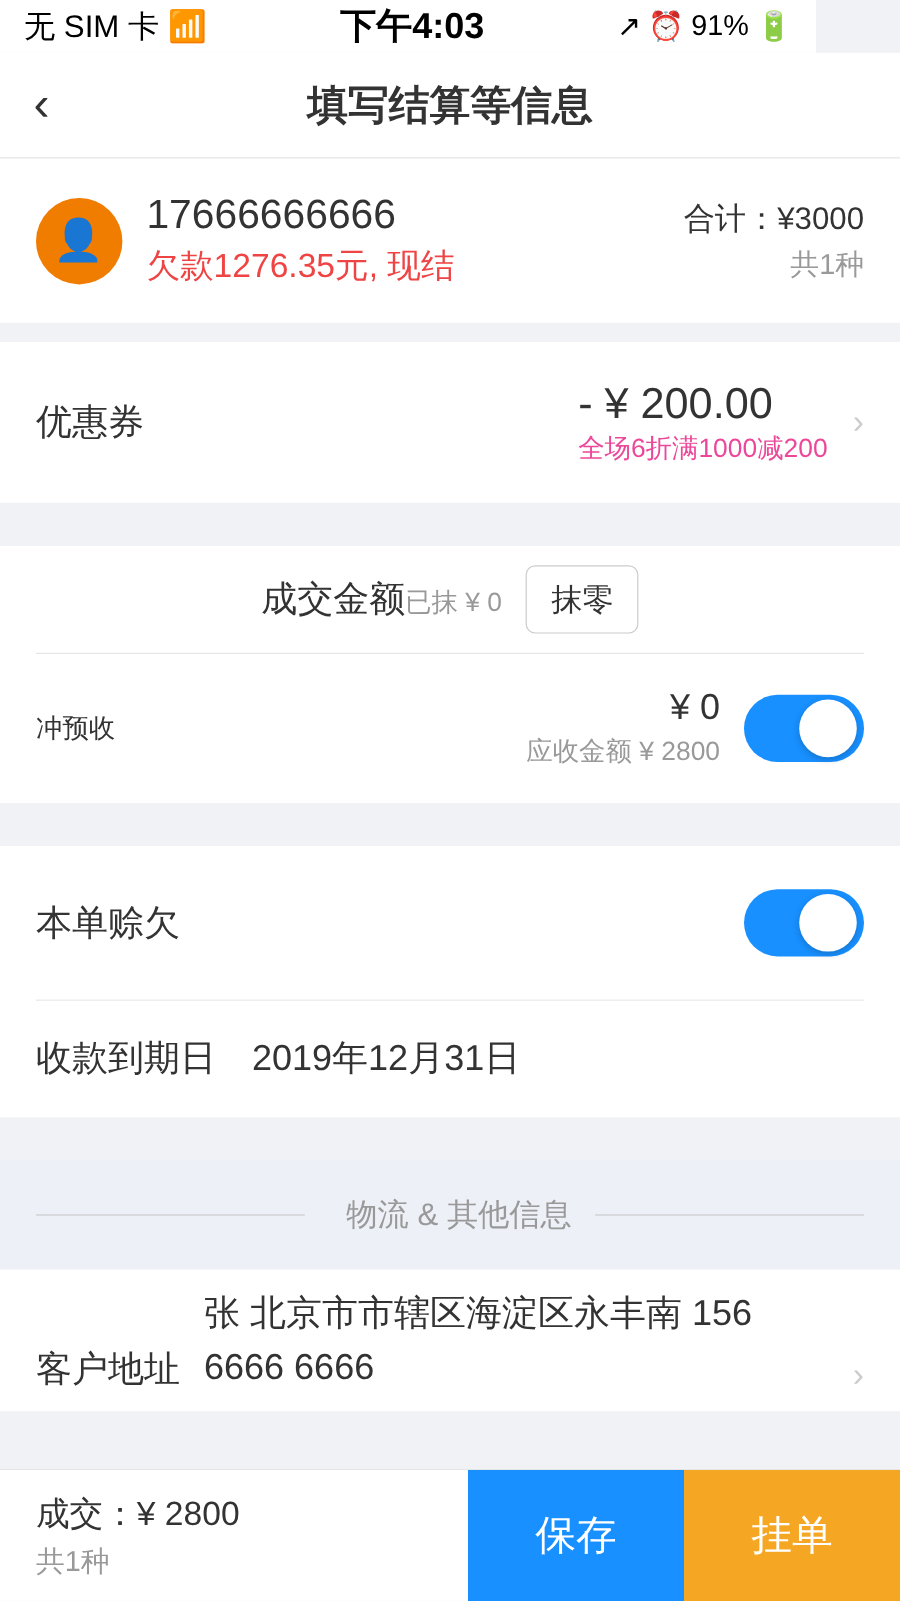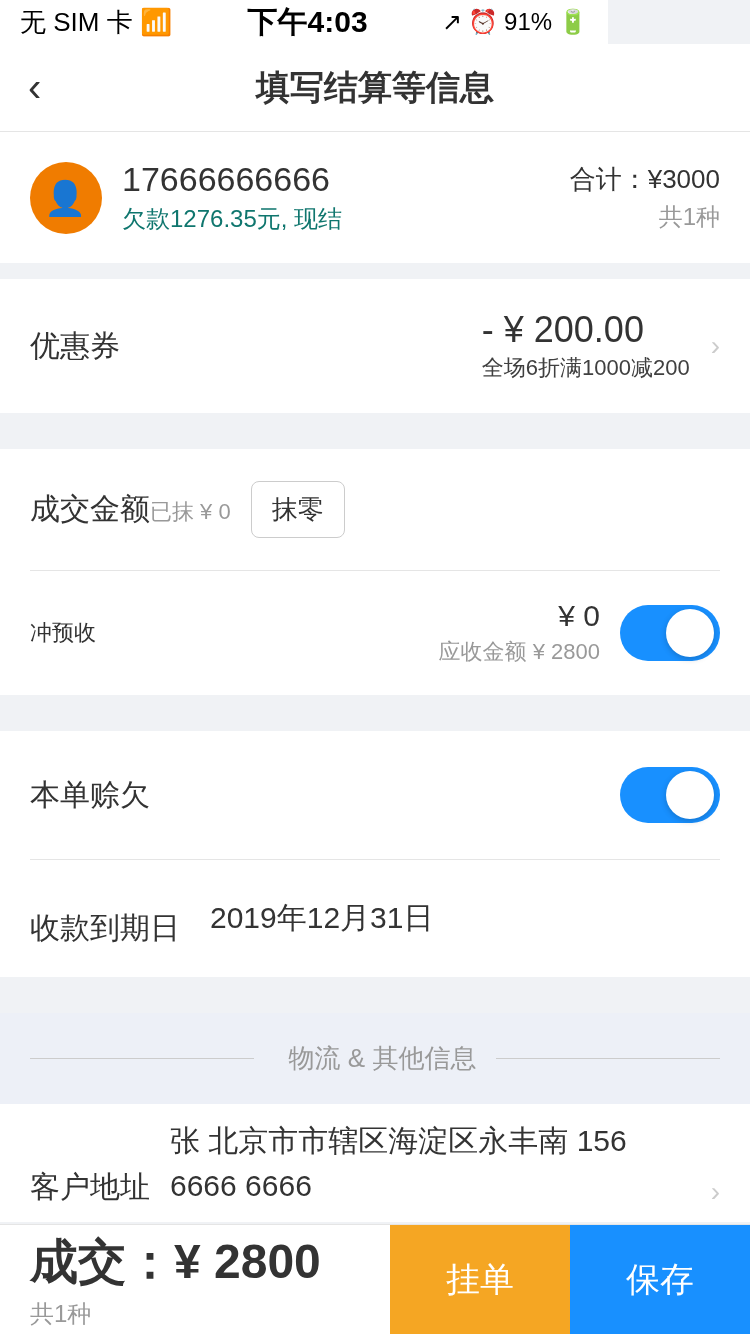--- a/index.html
+++ b/index.html
@@ -8,21 +8,21 @@
       width: 750px;
       min-height: 1334px;
       font-family: -apple-system, "PingFang SC", "Helvetica Neue", Arial, sans-serif;
       background: #f0f2f5;
       position: relative;
       font-size: 28px;
     }
 
     
     .status-bar {
-      width: 608px;
+      width: 680px;
       height: 44px;
       background: #fff;
       display: flex;
       align-items: center;
       justify-content: space-between;
       padding: 0 20px;
       font-size: 26px;
       color: #000;
     }
     .status-left { display: flex; align-items: center; gap: 8px; }
@@ -79,21 +79,21 @@
       background: #f07c00;
       border-radius: 50%;
       display: flex;
       align-items: center;
       justify-content: center;
       color: #fff;
       font-size: 34px;
     }
     .customer-info {}
     .customer-phone { font-size: 34px; font-weight: 500; color: #333; }
-    .customer-debt { font-size: 24px; color: #0f766e; margin-top: 4px; }
+    .customer-debt { font-size: 28px; color: #ef4444; margin-top: 4px; }
     .customer-right { text-align: right; }
     .total-label { font-size: 26px; color: #333; }
     .total-count { font-size: 24px; color: #999; margin-top: 4px; }
 
     
     .divider {
       height: 1px;
       background: #e5e5e5;
       margin: 0 30px;
     }
@@ -102,35 +102,35 @@
     .coupon-row {
       display: flex;
       align-items: center;
       justify-content: space-between;
       padding: 30px 30px;
       background: #fff;
     }
     .coupon-label { font-size: 30px; color: #333; }
     .coupon-right { display: flex; align-items: center; gap: 21px; }
     .coupon-discount { font-size: 36px; color: #333; font-weight: 500; }
-    .coupon-desc { font-size: 22px; color: #404040; margin-top: 2px; text-align: right; }
+    .coupon-desc { font-size: 22px; color: #ec4899; margin-top: 2px; text-align: right; }
     .chevron-icon { font-size: 28px; color: #ccc; }
 
     
     .section-sep {
       height: 20px;
       background: #f0f2f5;
     }
 
     
     .amount-row {
       display: flex;
       align-items: center;
-      justify-content: flex-start;
-      padding: 32px 30px;
+      justify-content: center;
+      padding: 16px 30px;
       background: #fff;
     }
     .amount-label { font-size: 30px; color: #333; }
     .amount-right { display: flex; align-items: center; gap: 20px; }
     .amount-value { font-size: 54px; color: #1890ff; font-weight: 600; }
     .amount-sub { font-size: 22px; color: #999; margin-top: 4px; text-align: right; }
     .round-btn {
       border: 1px solid #ccc;
       border-radius: 8px;
       padding: 10px 20px;
@@ -185,21 +185,21 @@
     .debt-label { font-size: 30px; color: #333; }
 
     
     .duedate-row {
       display: flex;
       align-items: center;
       padding: 28px 30px;
       background: #fff;
       gap: 30px;
     }
-    .duedate-label { font-size: 30px; color: #333; margin-top: 20px; }
+    .duedate-label { font-size: 30px; color: #333; }
     .duedate-value { font-size: 30px; color: #333; }
 
     
     .section-header {
       display: flex;
       align-items: center;
       justify-content: center;
       padding: 28px 30px;
       background: #edf0f7;
       gap: 20px;
@@ -231,21 +231,21 @@
       display: flex;
       align-items: center;
       background: #fff;
       border-top: 1px solid #e5e5e5;
     }
     .bottom-summary {
       flex: 1;
       padding: 0 30px;
     }
     .bottom-amount { font-size: 30px; color: #333; }
-    .bottom-amount span { font-size: 48px; font-weight: 700; margin-top: 44px; }
+    .bottom-amount span { font-size: 28px; font-weight: 400; margin-top: 44px; }
     .bottom-count { font-size: 24px; color: #999; margin-top: 4px; }
     .bottom-btn {
       height: 110px;
       width: 180px;
       display: flex;
       align-items: center;
       justify-content: center;
       font-size: 34px;
       color: #fff;
       cursor: pointer;
@@ -381,15 +381,15 @@
 
 </div>
 
 <div class="bottom-bar">
   <div class="bottom-summary">
     <div class="bottom-amount">
       <span>成交：</span><span>¥ 2800</span>
     </div>
     <div class="bottom-count">共1种</div>
   </div>
+  <div class="bottom-btn btn-save">保存</div>
   <div class="bottom-btn btn-hang">挂单</div>
-  <div class="bottom-btn btn-save">保存</div>
 </div>
 
 </body></html>

